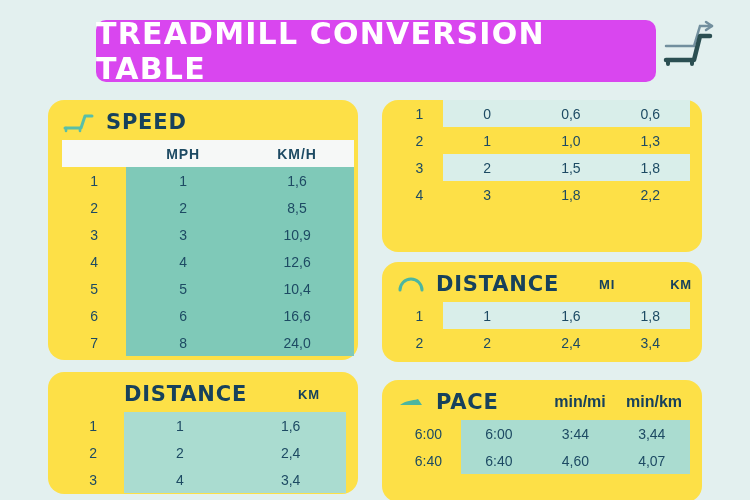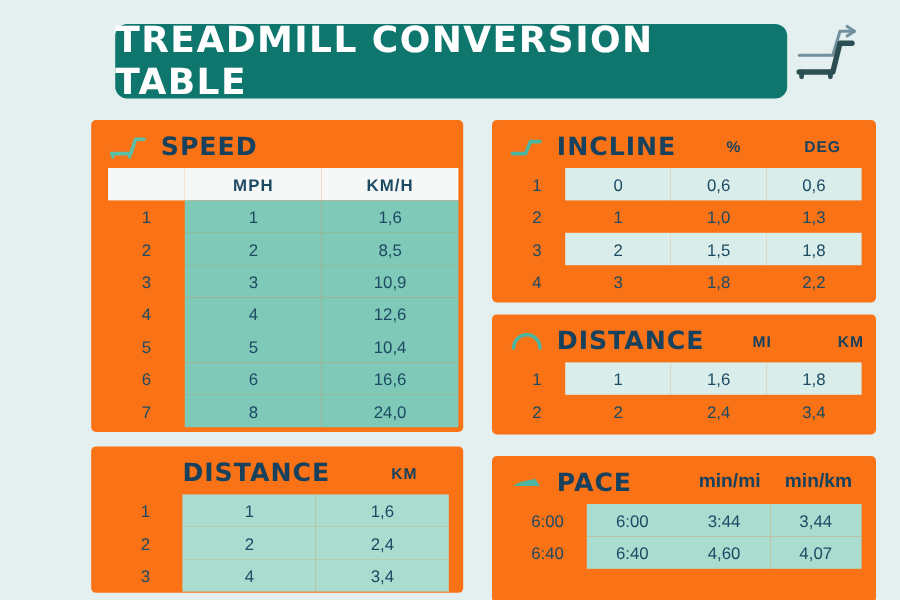--- a/index.html
+++ b/index.html
@@ -14,21 +14,21 @@
     position: relative;
     width: 750px; height: 500px;
     background: #e3f0ef;
   }
 
   
   .header-bar {
     position: absolute;
     left: 96px; top: 20px;
     width: 560px; height: 62px;
-    background: #0f766e;
+    background: #d946ef;
     border-radius: 10px;
     display: flex; align-items: center; justify-content: center;
   }
   .header-title {
     color: #ffffff;
     font-size: 30px;
     font-weight: bold;
     letter-spacing: 1.2px;
     text-transform: uppercase;
     font-family: "DejaVu Sans", sans-serif;
@@ -39,23 +39,22 @@
     opacity: .55;
   }
   .header-right-icon {
     position: absolute;
     left: 660px; top: 26px;
   }
 
   
   .card {
     position: absolute;
-    background: #f97316;
-    border-radius: 4px;
-    margin-left: 28px;
+    background: #fde047;
+    border-radius: 16px;
   }
   .card-head {
     display: flex;
     align-items: center;
     padding: 10px 12px 6px 14px;
     gap: 10px;
   }
   .card-title {
     color: #17415c;
     font-size: 21px;
@@ -222,32 +221,20 @@
           <td class="cell-idx t-plain">3</td>
           <td class="t-mid">4</td>
           <td class="t-mid">3,4</td>
         </tr>
       </tbody>
         </table>
     </div>
   </div>
 
   <div class="card" id="card-incline">
-    <div class="card-head">
-      <span>
-        <svg width="30" height="20" viewBox="0 0 30 20">
-          <path d="M3 16 L14 16 L18 6 L26 6" stroke="#4cb6a0" stroke-width="3" fill="none" stroke-linecap="round" stroke-linejoin="round"></path>
-        </svg>
-      </span>
-      <span class="card-title">Incline</span>
-      <div class="head-cols">
-        <div class="head-col" style="width:76px">%</div>
-        <div class="head-col" style="width:72px">DEG</div>
-      </div>
-    </div>
     <div class="tbl-pad">
       <table class="grid">
         <tbody>
             <tr>
           <td style="width:16%" class="cell-idx t-plain">1</td>
           <td style="width:30%" class="t-lite">0</td>
           <td style="width:27%" class="t-lite">0,6</td>
           <td style="width:27%" class="t-lite">0,6</td>
         </tr>
         <tr>

